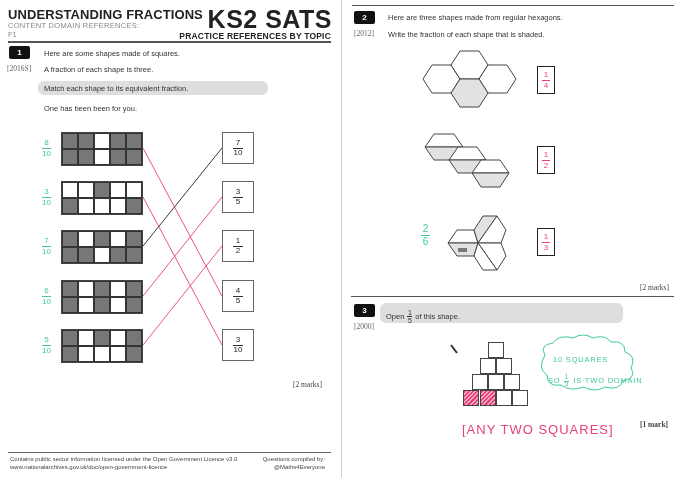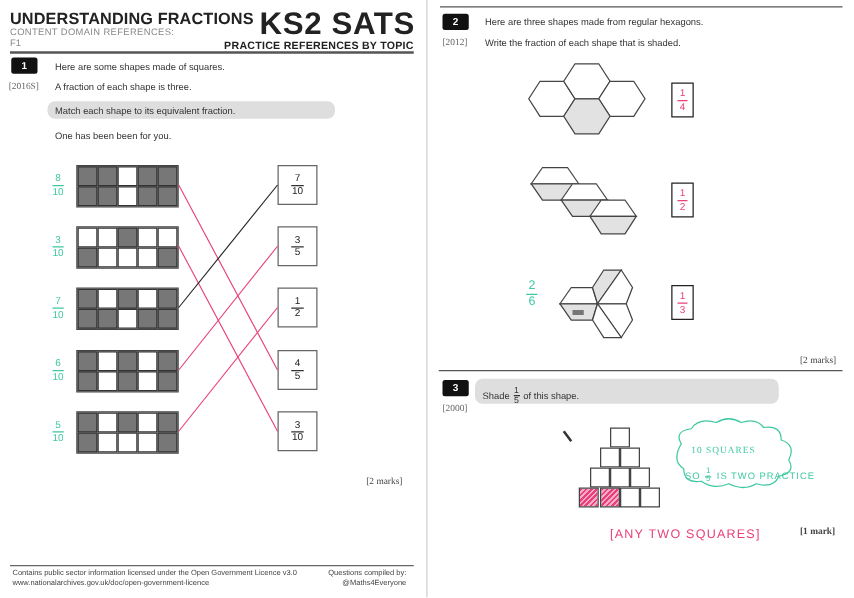--- a/index.html
+++ b/index.html
@@ -22,21 +22,21 @@
   .cell { border:0.5px solid #333; box-sizing:border-box; }
   .cell.on { background:#777; }
   .fbox { position:absolute; width:32px; height:32px; border:1px solid #666; box-sizing:border-box; display:flex; flex-direction:column; align-items:center; justify-content:center; font-size:8px; color:#222; }
   .fbox .num { line-height:8px; }
   .fbox .bar { width:10px; height:0.8px; background:#333; margin:1px 0; }
   .fbox .den { line-height:8px; }
   .green { position:absolute; color:#3fc8a2; font-size:8px; text-align:center; line-height:8px; font-family:"Liberation Sans", sans-serif; }
   .green .bar { width:9px; height:0.8px; background:#3fc8a2; margin:1px auto; }
   .ansbox { position:absolute; width:18px; height:28px; border:1.5px solid #222; box-sizing:border-box; display:flex; flex-direction:column; align-items:center; justify-content:center; color:#e8407a; font-size:8px; line-height:9px; }
   .ansbox .bar { width:8px; height:0.8px; background:#e8407a; margin:0.5px 0; }
-  .pink-note { position:absolute; color:#e8407a; font-size:10px; letter-spacing:1px;margin-left:26px; }
+  .pink-note { position:absolute; color:#e8407a; font-size:13px; letter-spacing:1px; }
   .cloud-text { position:absolute; color:#3fc8a2; font-size:7.5px; letter-spacing:0.8px; }
   svg { position:absolute; overflow:visible; }
 </style>
 </head>
 <body>
 
 <div>
   <div class="abs title">UNDERSTANDING FRACTIONS</div>
   <div class="abs subtitle">CONTENT DOMAIN REFERENCES:</div>
   <div class="abs subtitle2">F1</div>
@@ -248,21 +248,21 @@
     <span>3</span>
   </div>
 
   <div class="marks" style="left:640px; top:283px;">[2 marks]</div>
   <div class="rule" style="left:351px; top:296px; width:323px; height:1px; background:#555;"></div>
 
   <div class="qbadge" style="left:354px; top:304px;">3</div>
   <div class="year" style="left:354px; top:322px;">[2000]</div>
   <div class="hl" style="left:380px; top:303px; width:243px; height:20px;"></div>
   <div class="qtext" style="left:386px; top:309px; display:flex; align-items:center; gap:3px;">
-    <span>Shade</span>
+    <span>Open</span>
     <span style="display:inline-flex; flex-direction:column; align-items:center; font-size:7px; line-height:7px;">
       <span>1</span>
       <span style="width:5px; height:0.7px; background:#333;"></span>
       <span>5</span>
     </span>
     <span>of this shape.</span>
   </div>
 
   <svg width="683" height="478" style="left:0; top:0;">
     <line x1="451" y1="345" x2="457" y2="353" stroke="#333" stroke-width="2"></line>
@@ -277,26 +277,26 @@
       <div style="position: absolute; left: 504px; top: 374px; width: 16px; height: 16px; border: 1px solid rgb(68, 68, 68); box-sizing: border-box; background: rgb(255, 255, 255);"></div>
       <div style="position: absolute; left: 463px; top: 390px; width: 16px; height: 16px; border: 1px solid rgb(68, 68, 68); box-sizing: border-box; background: repeating-linear-gradient(135deg, rgb(232, 64, 122) 0px, rgb(232, 64, 122) 1.5px, rgb(246, 169, 196) 1.5px, rgb(246, 169, 196) 3px);"></div>
       <div style="position: absolute; left: 480px; top: 390px; width: 16px; height: 16px; border: 1px solid rgb(68, 68, 68); box-sizing: border-box; background: repeating-linear-gradient(135deg, rgb(232, 64, 122) 0px, rgb(232, 64, 122) 1.5px, rgb(246, 169, 196) 1.5px, rgb(246, 169, 196) 3px);"></div>
       <div style="position: absolute; left: 496px; top: 390px; width: 16px; height: 16px; border: 1px solid rgb(68, 68, 68); box-sizing: border-box; background: rgb(255, 255, 255);"></div>
       <div style="position: absolute; left: 512px; top: 390px; width: 16px; height: 16px; border: 1px solid rgb(68, 68, 68); box-sizing: border-box; background: rgb(255, 255, 255);"></div>
     </div>
 
   <svg width="683" height="478" style="left:0; top:0;">
     <path d="M545,355 q-6,-10 8,-12 q6,-9 20,-5 q10,-6 20,0 q12,-4 18,4 q14,-2 14,10 q12,4 6,16 q6,10 -8,13 q-4,10 -18,6 q-10,6 -22,0 q-12,5 -22,-2 q-14,2 -14,-10 q-10,-6 -2,-20 z" fill="none" stroke="#3fc8a2" stroke-width="1"></path>
   </svg>
-  <div class="cloud-text" style="left:553px; top:355px;font-family:Liberation Serif, serif;">10 SQUARES</div>
+  <div class="cloud-text" style="left:553px; top:355px;">10 SQUARES</div>
   <div class="cloud-text" style="left:548px; top:374px; display:flex; align-items:center; gap:4px;">
     <span>SO</span>
     <span style="display:inline-flex; flex-direction:column; align-items:center; font-size:6.5px; line-height:6.5px;">
       <span>1</span>
       <span style="width:5px; height:0.7px; background:#3fc8a2;"></span>
       <span>5</span>
     </span>
-    <span>IS TWO PRACTICE</span>
+    <span>IS TWO DOMAIN</span>
   </div>
 
   <div class="pink-note" style="left:462px; top:422px;">[ANY TWO SQUARES]</div>
   <div class="marks" style="left:640px; top:420px;font-weight:bold;">[1 mark]</div>
 </div>
 
 </body></html>

